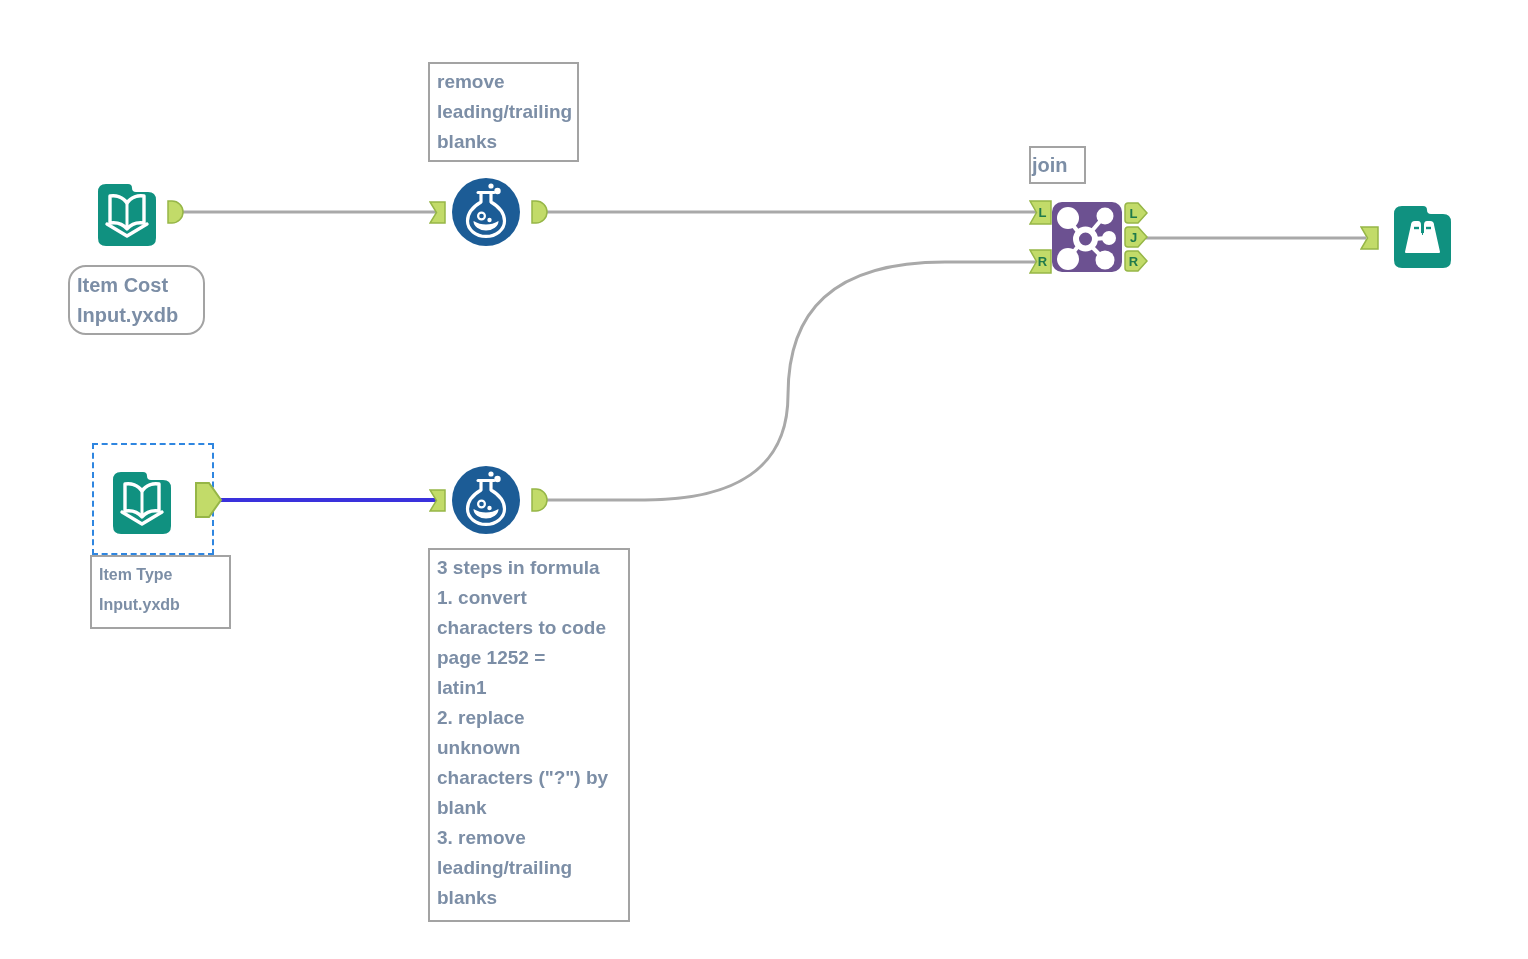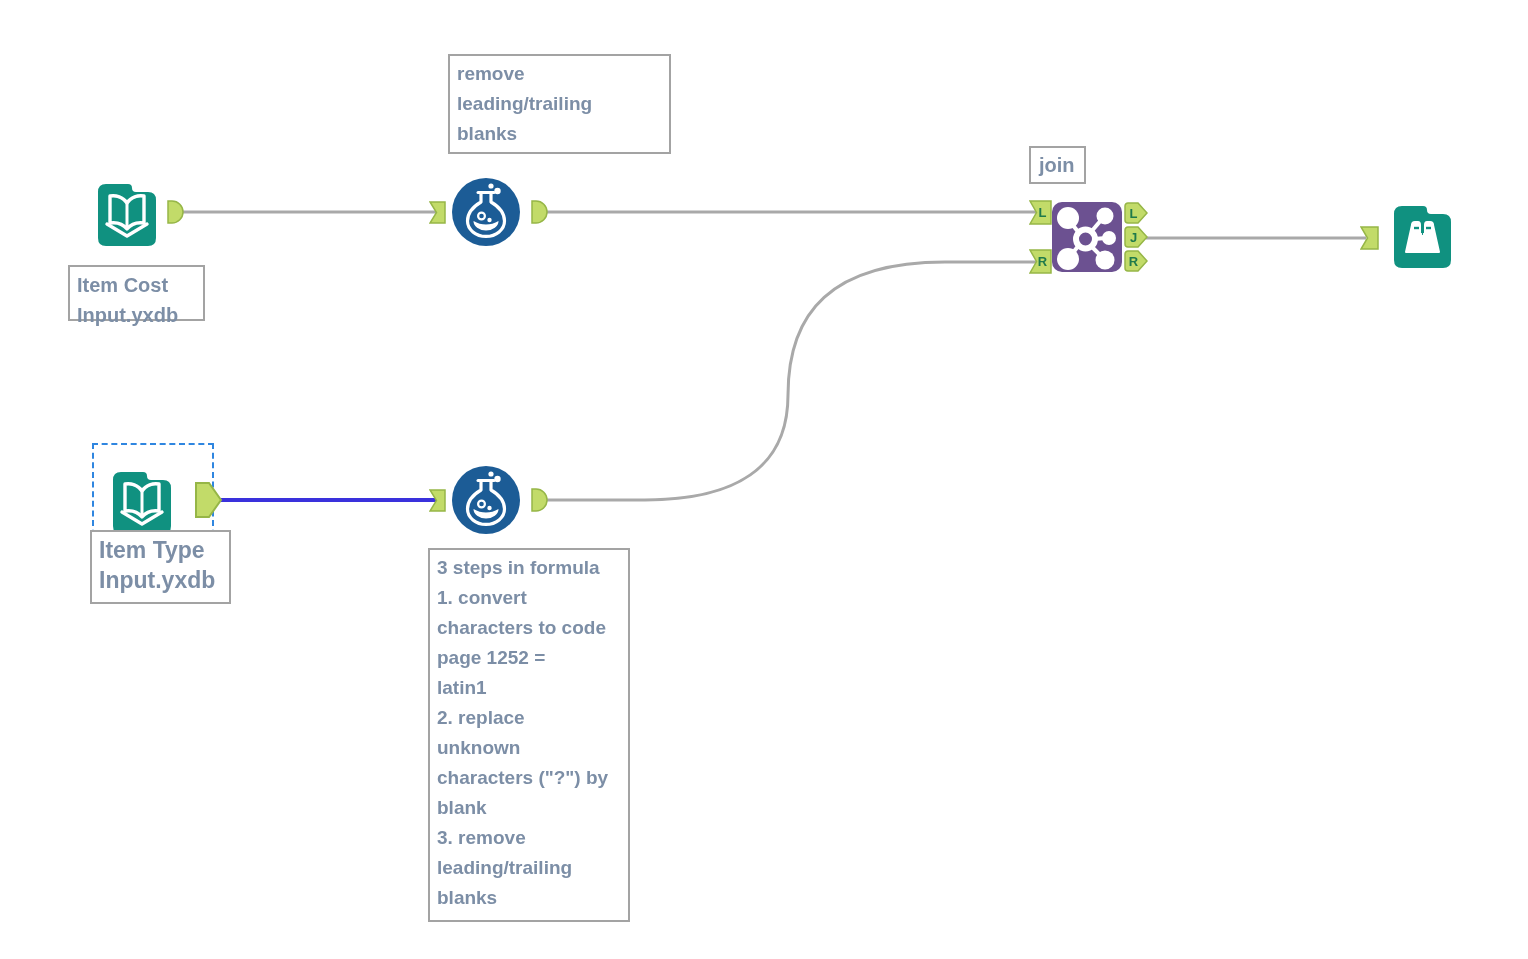--- a/index.html
+++ b/index.html
@@ -47,24 +47,24 @@
       <path d="M37,27 C33,21 26,19 20,20 L20,47 C27,46 33,48 37,53 C41,48 47,46 54,47 L54,20 C48,19 41,21 37,27 Z" fill="none" stroke="#ffffff" stroke-width="3.4" stroke-linejoin="round"></path>
       <path d="M37,27 V53" stroke="#ffffff" stroke-width="3"></path>
       <path d="M17,48 L37,60 L57,48" fill="none" stroke="#ffffff" stroke-width="3.4" stroke-linecap="round" stroke-linejoin="round"></path>
     </svg>
   </div>
   <div class="anchor" style="left:167px;top:200px;">
     <svg width="17" height="24" viewBox="0 0 17 24">
       <path d="M1,1 H5 A11,11 0 0 1 5,23 H1 Z" fill="#C2DB69" stroke="#96B647" stroke-width="1.5"></path>
     </svg>
   </div>
-  <div class="text-box" style="left:68px;top:265px;width:137px;height:56px;font-size:20px;">Item Cost
+  <div class="text-box" style="left:68px;top:265px;width:137px;height:70px;font-size:20px;border-radius:18px;">Item Cost
 Input.yxdb</div>
 
-  <div class="text-box" style="left:428px;top:54px;width:223px;height:100px;margin-left:20px;">remove
+  <div class="text-box" style="left:428px;top:62px;width:151px;height:100px;">remove
 leading/trailing
 blanks</div>
   <div class="anchor in-anchor" style="left:429px;top:201px;">
     <svg width="17" height="23" viewBox="0 0 17 23">
       <polygon points="1,1 16,1 16,22 1,22 7.5,11.5" fill="#C2DB69" stroke="#96B647" stroke-width="1.5"></polygon>
     </svg>
   </div>
   <div class="node tool-icon-wrap" style="left:452px;top:178px;width:68px;height:68px;">
     <svg width="68" height="68" viewBox="0 0 68 68">
       <circle cx="34" cy="34" r="34" fill="#1C5C96"></circle>
@@ -76,21 +76,21 @@
       <circle cx="39" cy="8" r="2.6" fill="#ffffff"></circle>
       <circle cx="45.5" cy="13" r="3.2" fill="#ffffff"></circle>
     </svg>
   </div>
   <div class="anchor" style="left:531px;top:200px;">
     <svg width="17" height="24" viewBox="0 0 17 24">
       <path d="M1,1 H5 A11,11 0 0 1 5,23 H1 Z" fill="#C2DB69" stroke="#96B647" stroke-width="1.5"></path>
     </svg>
   </div>
 
-  <div class="text-box" style="left:1029px;top:146px;width:57px;height:38px;font-size:20px;padding:2px 8px;">join</div>
+  <div class="text-box" style="left:1029px;top:146px;width:57px;height:38px;font-size:20px;padding:2px 1px;">join</div>
 
   <div class="anchor in-anchor-lettered" style="left:1029px;top:200px;width:23px;height:25px;">
     <svg width="23" height="25" viewBox="0 0 23 25">
       <polygon points="1,1 22,1 22,24 1,24 7.5,12.5" fill="#C2DB69" stroke="#96B647" stroke-width="1.5"></polygon>
     </svg>
     <span class="anchor-letter">L</span>
   </div>
   <div class="anchor in-anchor-lettered" style="left:1029px;top:249px;width:23px;height:25px;">
     <svg width="23" height="25" viewBox="0 0 23 25">
       <polygon points="1,1 22,1 22,24 1,24 7.5,12.5" fill="#C2DB69" stroke="#96B647" stroke-width="1.5"></polygon>
@@ -158,21 +158,21 @@
       <path d="M37,27 C33,21 26,19 20,20 L20,47 C27,46 33,48 37,53 C41,48 47,46 54,47 L54,20 C48,19 41,21 37,27 Z" fill="none" stroke="#ffffff" stroke-width="3.4" stroke-linejoin="round"></path>
       <path d="M37,27 V53" stroke="#ffffff" stroke-width="3"></path>
       <path d="M17,48 L37,60 L57,48" fill="none" stroke="#ffffff" stroke-width="3.4" stroke-linecap="round" stroke-linejoin="round"></path>
     </svg>
   </div>
   <div class="anchor" style="left:195px;top:482px;">
     <svg width="28" height="36" viewBox="0 0 28 36">
       <polygon points="1,1 14,1 26,18 14,35 1,35" fill="#C2DB69" stroke="#96B647" stroke-width="2"></polygon>
     </svg>
   </div>
-  <div class="text-box" style="left:90px;top:530px;width:141px;height:74px;font-size:23px;">Item Type
+  <div class="text-box" style="left:90px;top:555px;width:141px;height:74px;font-size:16px;">Item Type
 Input.yxdb</div>
 
   <div class="anchor" style="left:429px;top:489px;">
     <svg width="17" height="23" viewBox="0 0 17 23">
       <polygon points="1,1 16,1 16,22 1,22 7.5,11.5" fill="#C2DB69" stroke="#96B647" stroke-width="1.5"></polygon>
     </svg>
   </div>
   <div class="node tool-icon-wrap" style="left:452px;top:466px;width:68px;height:68px;">
     <svg width="68" height="68" viewBox="0 0 68 68">
       <circle cx="34" cy="34" r="34" fill="#1C5C96"></circle>

